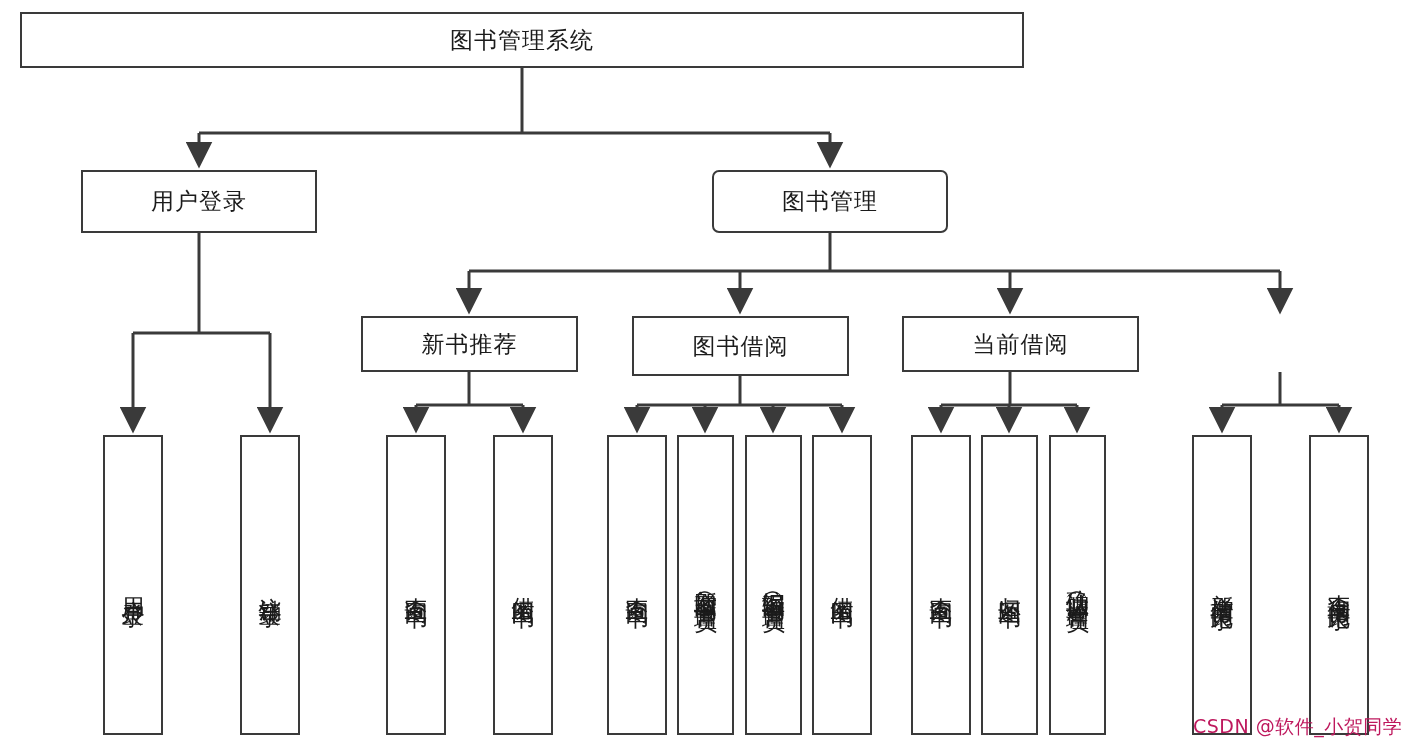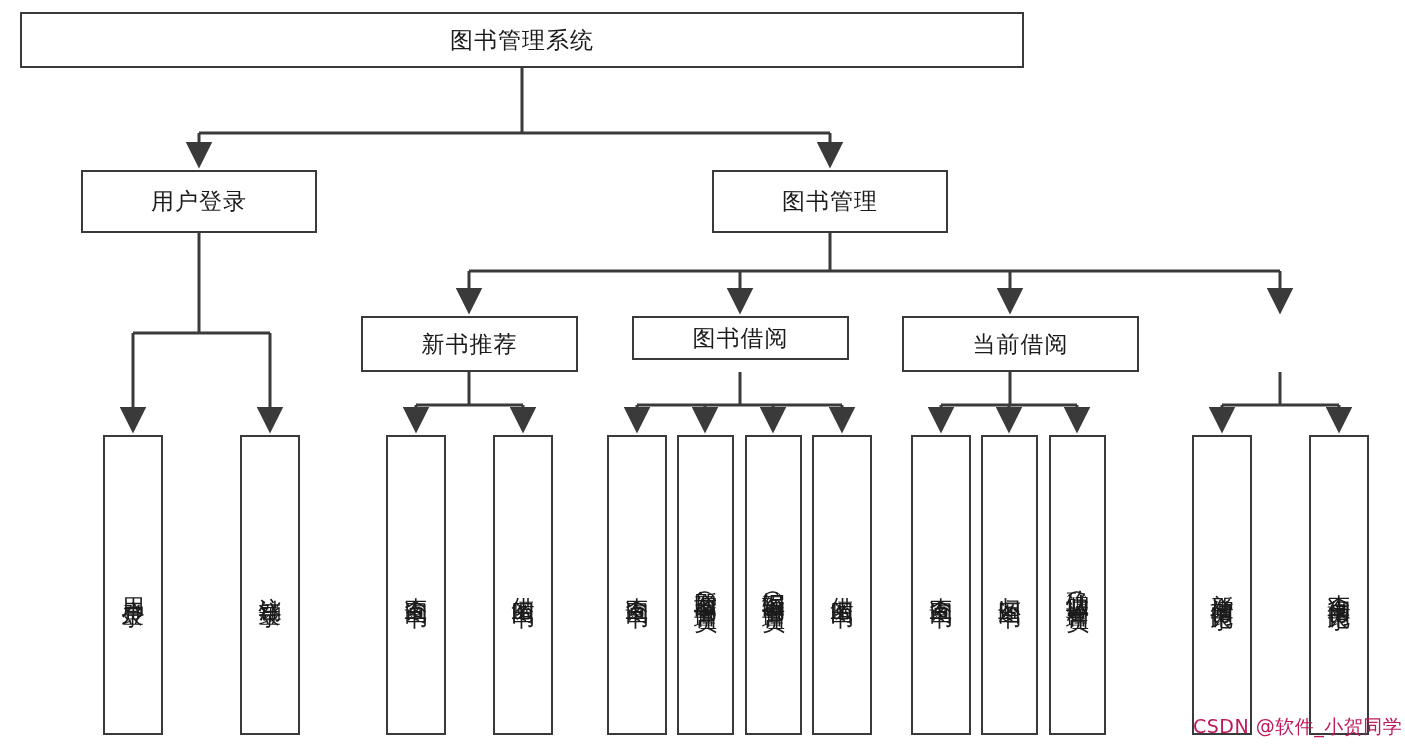--- a/index.html
+++ b/index.html
@@ -113,28 +113,28 @@
     </g>
   </svg>
 
   <div class="node node-h" style="left:20px; top:12px; width:1004px; height:56px;">
     <span>图书管理系统</span>
   </div>
 
   <div class="node node-h" style="left:81px; top:170px; width:236px; height:63px;">
     <span>用户登录</span>
   </div>
-  <div class="node node-h" style="left:712px; top:170px; width:236px; height:63px;">
+  <div class="node node-h" style="left:712px; top:170px; width:236px; height:63px;border-radius:7px;">
     <span>图书管理</span>
   </div>
 
   <div class="node node-h" style="left:361px; top:316px; width:217px; height:56px;">
     <span>新书推荐</span>
   </div>
-  <div class="node node-h" style="left:632px; top:316px; width:217px; height:44px;">
+  <div class="node node-h" style="left:632px; top:316px; width:217px; height:60px;">
     <span>图书借阅</span>
   </div>
   <div class="node node-h" style="left:902px; top:316px; width:237px; height:56px;">
     <span>当前借阅</span>
   </div>
 
   <div class="node node-v" style="left:103px; top:435px; width:60px; height:300px;">
     <span>用户登录</span>
   </div>
   <div class="node node-v" style="left:240px; top:435px; width:60px; height:300px;">

